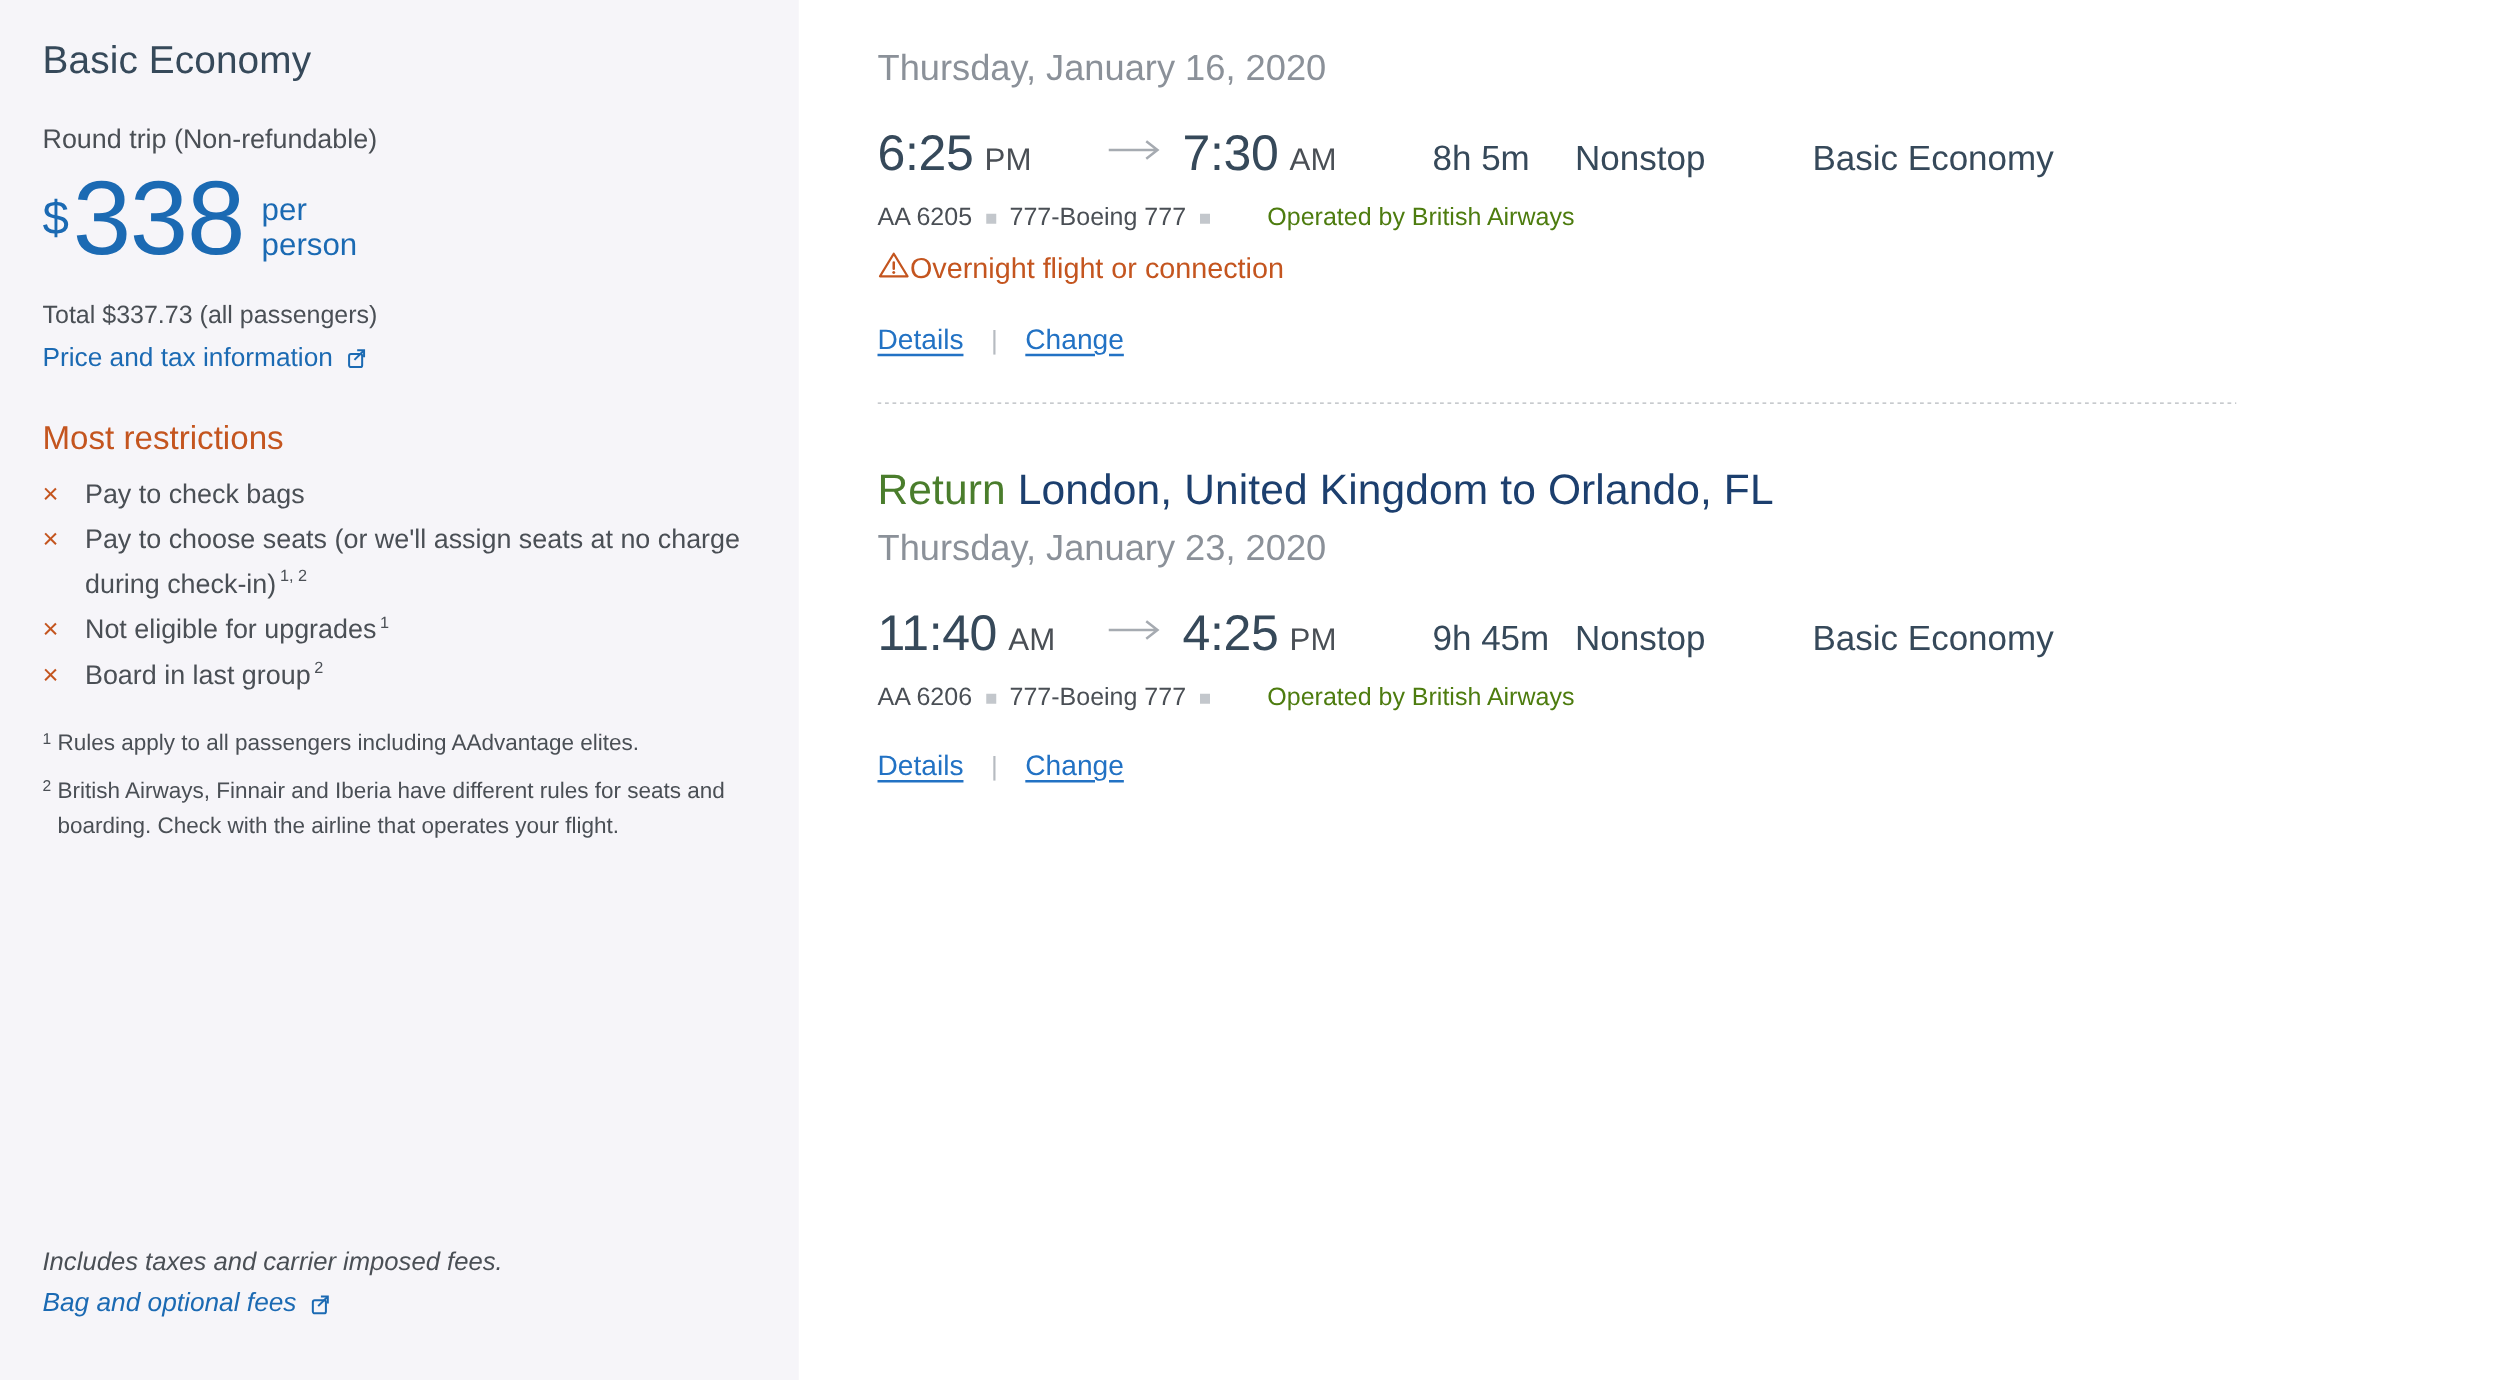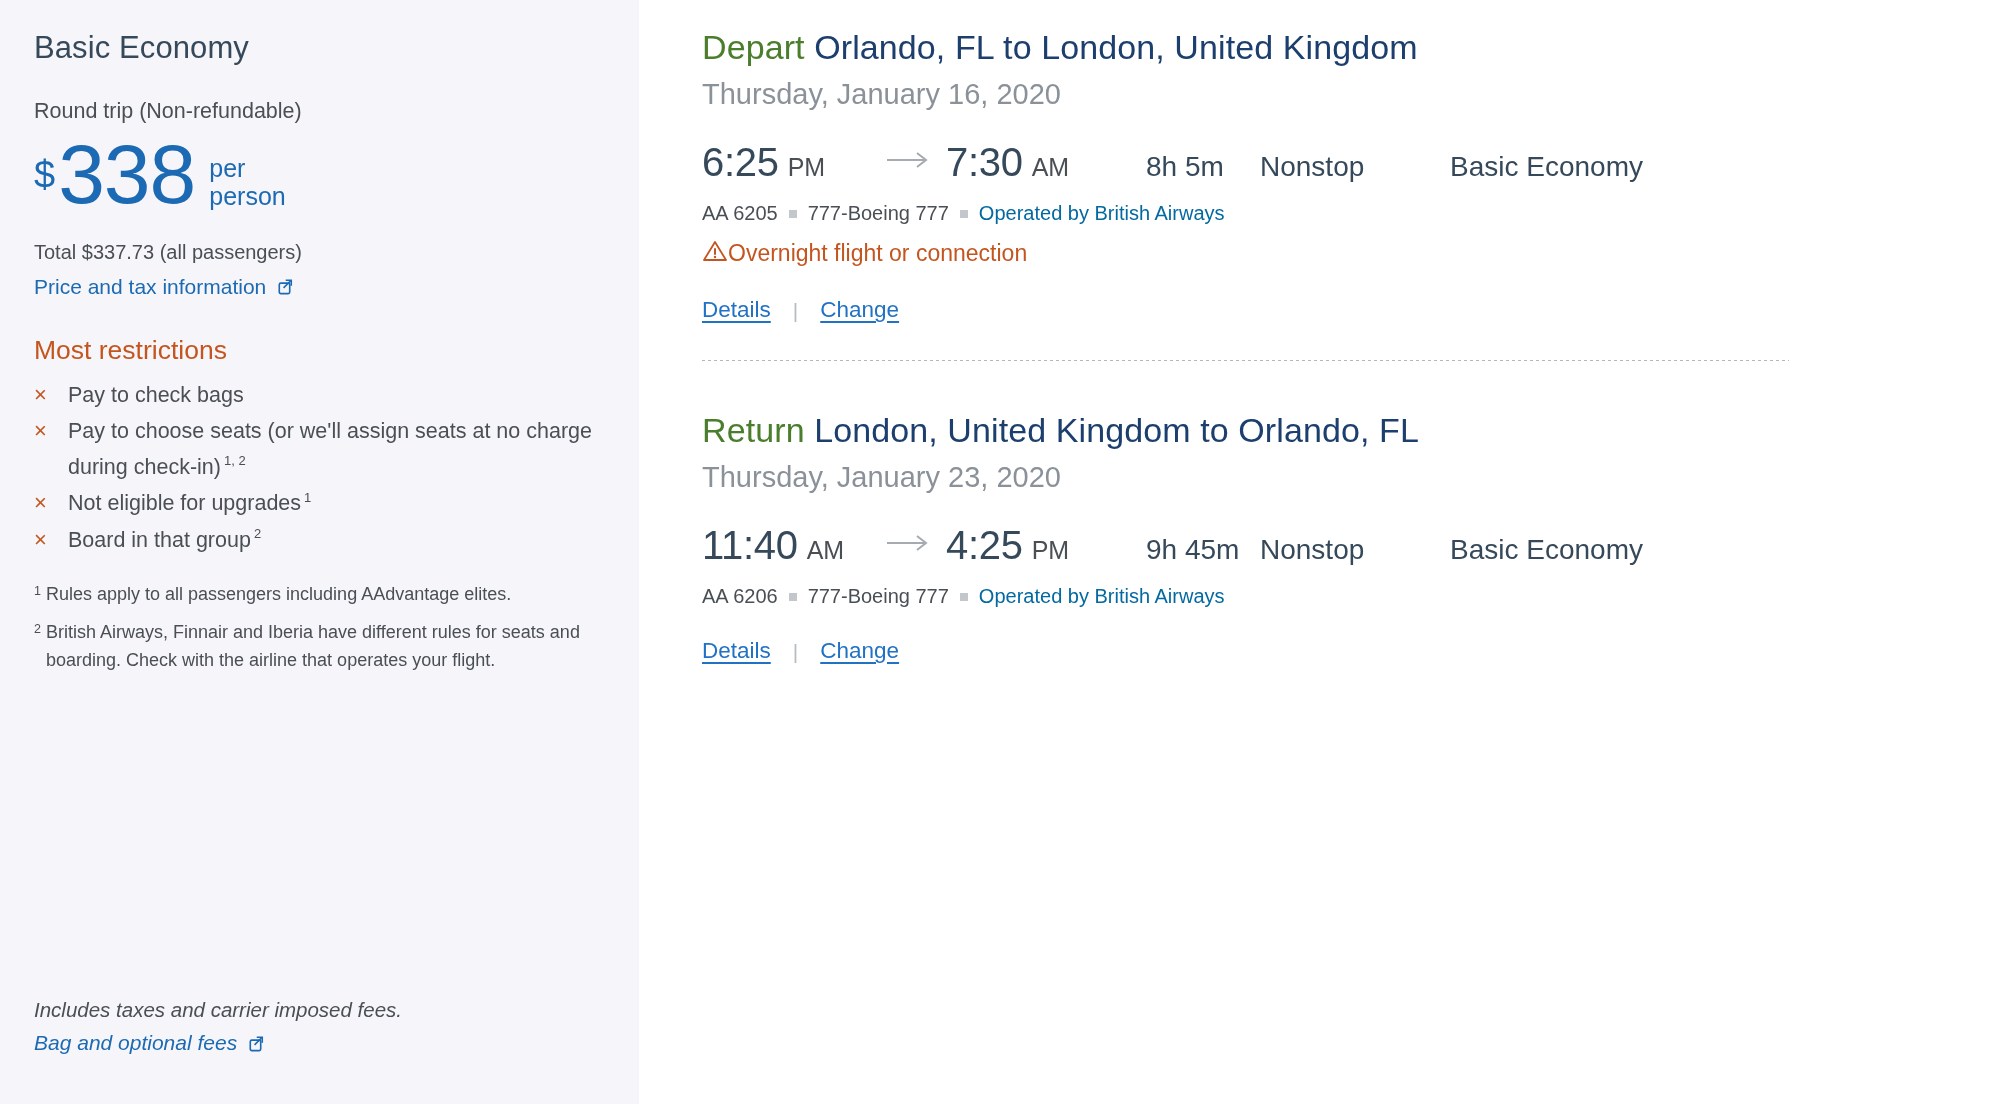--- a/index.html
+++ b/index.html
@@ -92,21 +92,21 @@
   .t-depart { width: 168px; }
   .t-arrive { width: 200px; }
   .spacer-dur { width: 114px; }
   .spacer-stops { width: 190px; }
 
   .flight-meta {
     display: flex; align-items: center; gap: 11px;
     font-size: 20px; color: #4a4f55; margin-top: 17px;
   }
   .dot-sq { width: 8px; height: 8px; background: #c3c7cc; display: inline-block; }
-  .operated { color: #0369a1; }
+  .operated { color: #4d7c0f; margin-left: 35px; }
 
   .warn { display: flex; align-items: center; margin-top: 14px; }
   .warn-text { font-size: 23px; color: #c4551f; }
 
   .actions { display: flex; align-items: flex-end; margin-top: 30px; }
   .action-link {
     font-size: 22.5px; color: #2272c4; text-decoration: underline;
     text-underline-offset: 4px; cursor: pointer;
   }
   .pipe { color: #b6bbc1; font-size: 21px; margin: 0 22px; }
@@ -161,21 +161,21 @@
       <li>
         <span class="xmark">×</span>
         <span><span>Pay to choose seats (or we'll assign seats at no charge during check-in)</span><sup>1, 2</sup></span>
       </li>
       <li>
         <span class="xmark">×</span>
         <span><span>Not eligible for upgrades</span><sup>1</sup></span>
       </li>
       <li>
         <span class="xmark">×</span>
-        <span><span>Board in that group</span><sup>2</sup></span>
+        <span><span>Board in last group</span><sup>2</sup></span>
       </li>
     </ul>
 
     <div class="footnotes">
       <div class="footnote">
         <span class="fn-num">1</span>
         <span>Rules apply to all passengers including AAdvantage elites.</span>
       </div>
       <div class="footnote">
         <span class="fn-num">2</span>
@@ -194,24 +194,20 @@
             <path d="M11.3 3.4 H17.1 V9.2" fill="none" stroke="#1b6ab3" stroke-width="1.7"></path>
           </svg>
         </span>
       </a>
     </div>
   </aside>
 
   <main class="main">
 
     <section>
-      <div class="seg-head">
-        <span class="dir">Depart</span>
-        <span class="route">Orlando, FL to London, United Kingdom</span>
-      </div>
       <div class="seg-date">Thursday, January 16, 2020</div>
 
       <div class="times">
         <div class="t-depart">
           <span class="time">6:25</span><span class="mer">PM</span>
         </div>
         <div class="arrow">
           <svg width="46" height="20" viewBox="0 0 46 20">
             <path d="M2 10 H40 M32 3 L41 10 L32 17" fill="none" stroke="#a6abb1" stroke-width="2"></path>
           </svg>

